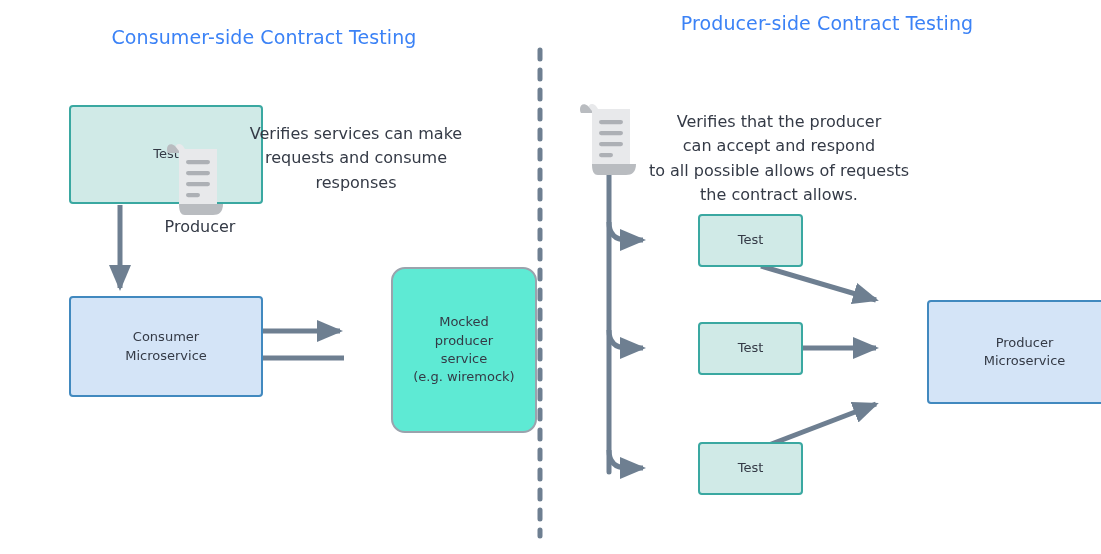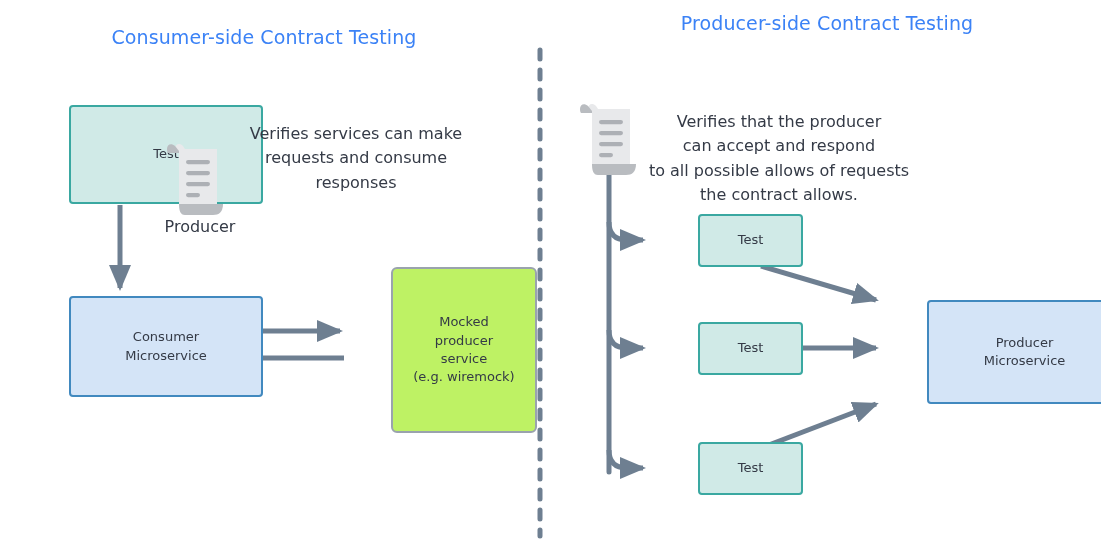--- a/index.html
+++ b/index.html
@@ -48,23 +48,23 @@
     background: #d0eae7;
     border: 2px solid #3aa8a1;
     border-radius: 4px;
   }
   .node.blue {
     background: #d4e4f7;
     border: 2px solid #4189bf;
     border-radius: 4px;
   }
   .node.gray {
-    background: #bef264;
+    background: #5eead4;
     border: 2px solid #9aa3ad;
-    border-radius: 6px;
+    border-radius: 14px;
   }
   .caption {
     position: absolute;
     font-size: 16px;
     color: #343a46;
     text-align: center;
     white-space: nowrap;
   }
   .desc {
     position: absolute;

